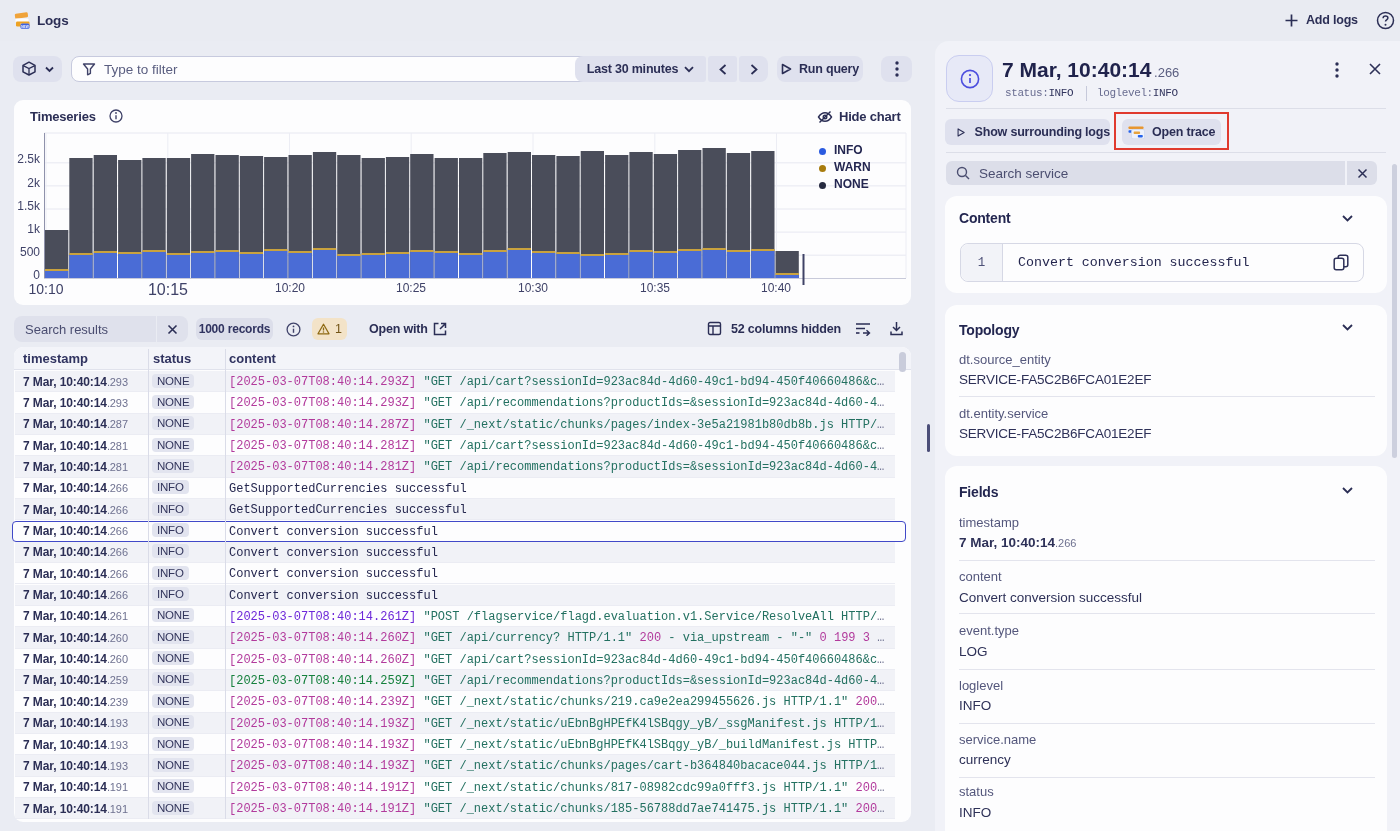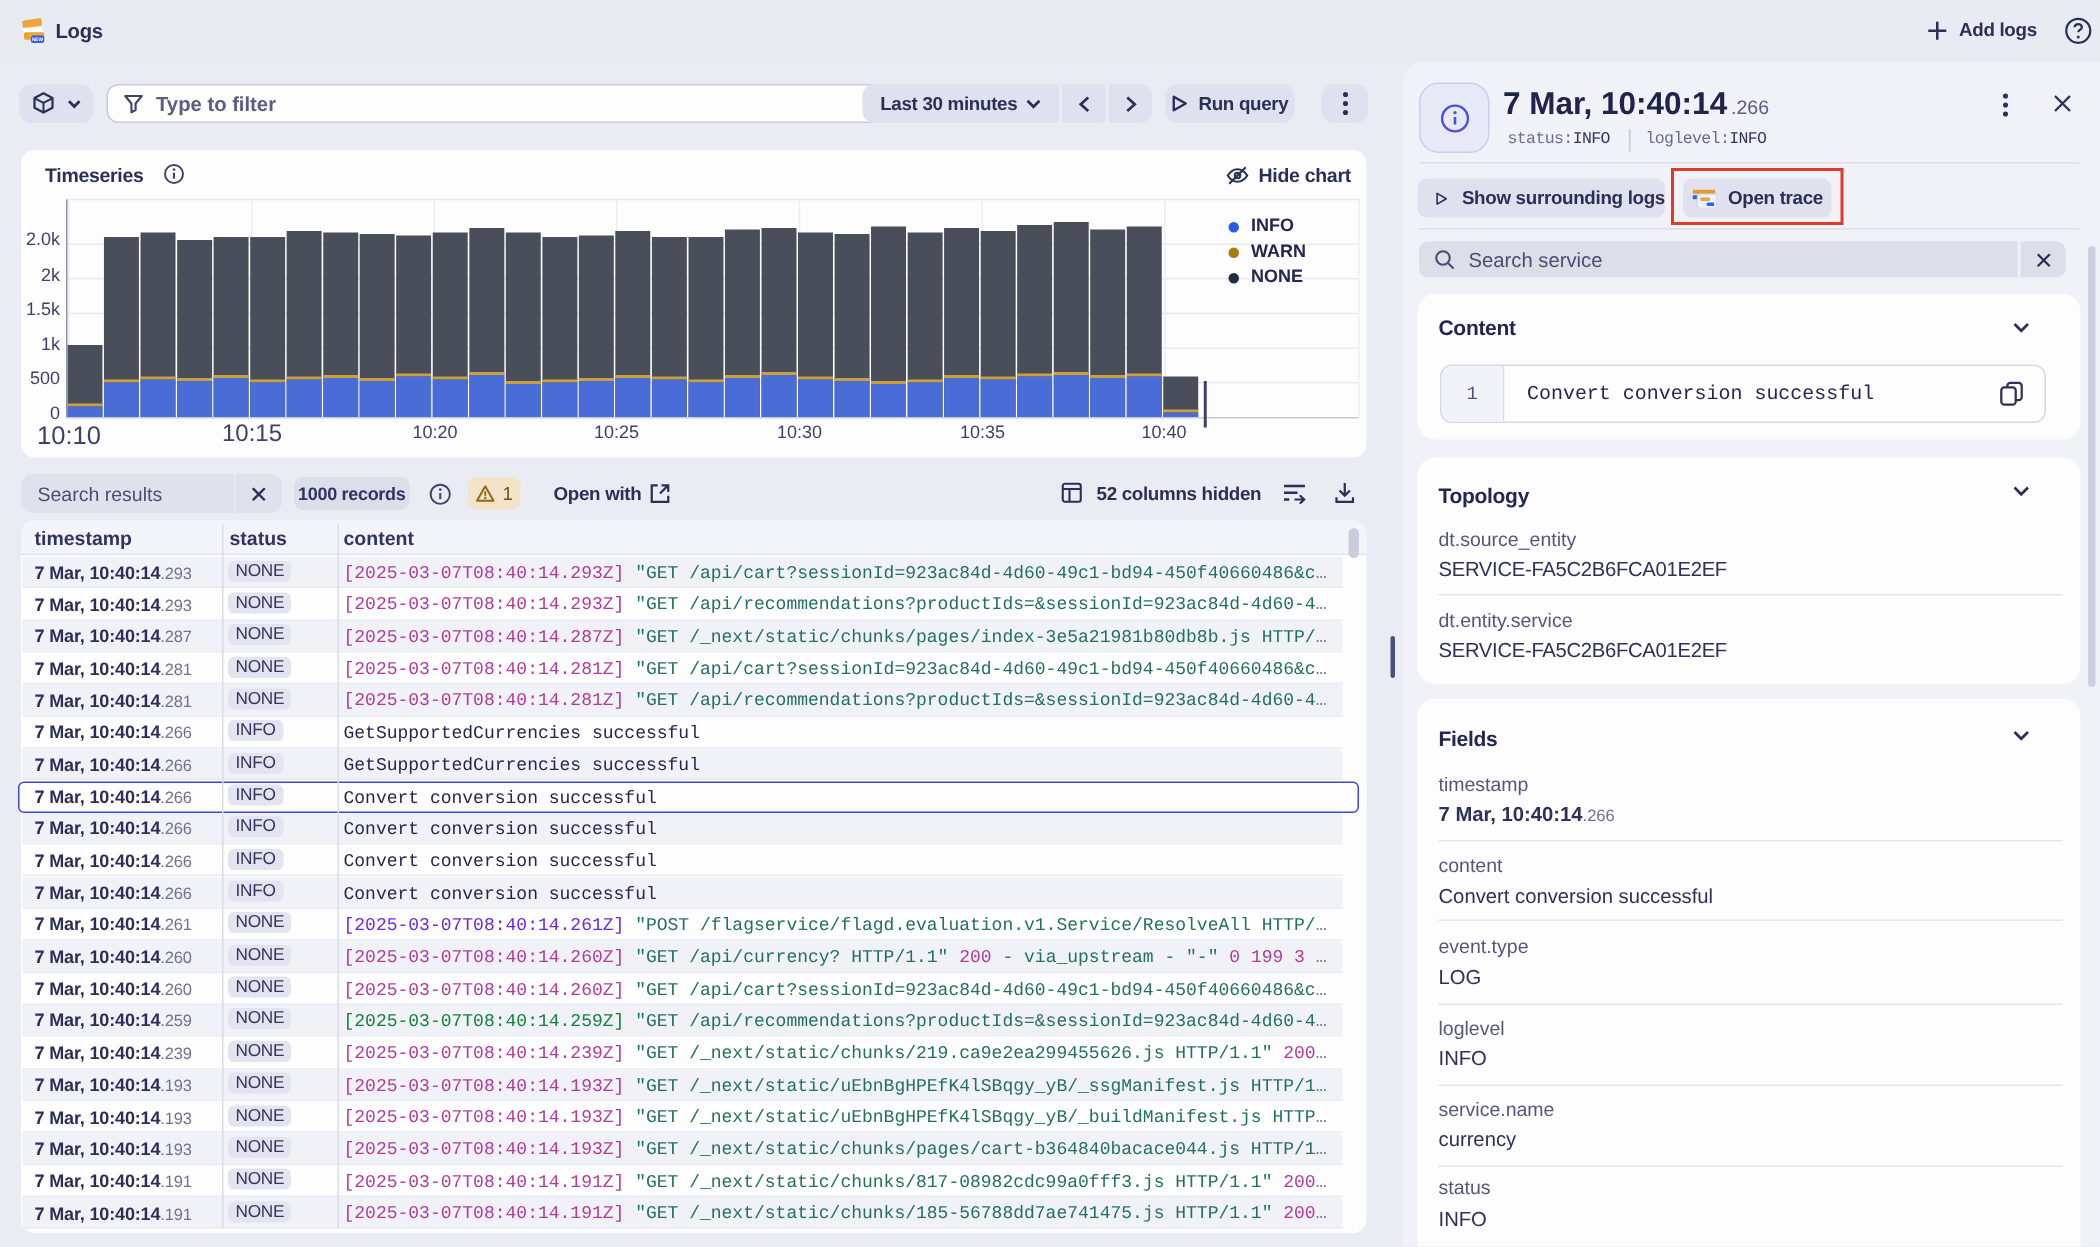--- a/index.html
+++ b/index.html
@@ -43,21 +43,21 @@
     </svg>
 </div>
 
 <div class="pill" style="left:13px;top:56px;width:49px;height:26px;">
  <svg width="34" height="16" viewBox="0 0 34 16">
   <path d="M8 1.2 14 4.4v6.4L8 14 2 10.8V4.4z" fill="none" stroke="#2b2e55" stroke-width="1.5" stroke-linejoin="round"></path>
   <path d="M2.2 4.6 8 7.6l5.8-3M8 7.6V13.8" fill="none" stroke="#2b2e55" stroke-width="1.3"></path>
   <path d="M25 6.5l3.5 3.5 3.5-3.5" fill="none" stroke="#2b2e55" stroke-width="1.8"></path>
  </svg>
 </div>
-<div class="abs" style="left:71px;top:56px;width:540px;height:26px;background:#fdfdfe;border:1px solid #c7cade;border-radius:8px;display:flex;align-items:center;font-weight:bold;">
+<div class="abs" style="left:71px;top:56px;width:540px;height:26px;background:#fdfdfe;border:1px solid #c7cade;border-radius:8px;display:flex;align-items:center;">
  <svg width="14" height="14" viewBox="0 0 14 14" style="margin-left:10px;">
       <path d="M1.5 2h11L8.4 7v4.4L5.6 12.8V7z" fill="none" stroke="#3f4268" stroke-width="1.4" stroke-linejoin="round"></path>
     </svg>
  <span style="margin-left:8px;font-size:13.5px;color:#5a5e80;">Type to filter</span>
 </div>
 <div class="pill" style="left:575px;top:56px;width:131px;height:26px;border-radius:8px 3px 3px 8px;">
  <span style="margin-right:6px;">Last 30 minutes</span>
  <svg width="10" height="7" viewBox="0 0 10 7">
       <path d="M1 1.2 5 5.2 9 1.2" class="chev"></path>
     </svg>
@@ -215,22 +215,22 @@
 <line x1="30.5" x2="30.5" y1="5" y2="150.5" stroke="#8f92ab" stroke-width="1"></line>
       <line x1="30" x2="892" y1="150.5" y2="150.5" stroke="#c8cada" stroke-width="1"></line>
       <line x1="789.5" x2="789.5" y1="126" y2="157" stroke="#3f4266" stroke-width="2"></line>
     </svg>
   </div>
 <div class="abs" style="left:0px;top:268px;width:40px;text-align:right;font-size:12px;color:#3f4268;">0</div>
 <div class="abs" style="left:0px;top:245px;width:40px;text-align:right;font-size:12px;color:#3f4268;">500</div>
 <div class="abs" style="left:0px;top:222px;width:40px;text-align:right;font-size:12px;color:#3f4268;">1k</div>
 <div class="abs" style="left:0px;top:199px;width:40px;text-align:right;font-size:12px;color:#3f4268;">1.5k</div>
 <div class="abs" style="left:0px;top:176px;width:40px;text-align:right;font-size:12px;color:#3f4268;">2k</div>
-<div class="abs" style="left:0px;top:152px;width:40px;text-align:right;font-size:12px;color:#3f4268;">2.0k</div>
-<div class="abs" style="left:24px;top:281px;width:44px;text-align:center;font-size:17px;color:#3f4268;">10:10</div>
+<div class="abs" style="left:0px;top:152px;width:40px;text-align:right;font-size:12px;color:#3f4268;">2.5k</div>
+<div class="abs" style="left:24px;top:281px;width:44px;text-align:center;font-size:14px;color:#3f4268;">10:10</div>
 <div class="abs" style="left:146px;top:281px;width:44px;text-align:center;font-size:16px;color:#3f4268;">10:15</div>
 <div class="abs" style="left:268px;top:281px;width:44px;text-align:center;font-size:12px;color:#3f4268;">10:20</div>
 <div class="abs" style="left:389px;top:281px;width:44px;text-align:center;font-size:12px;color:#3f4268;">10:25</div>
 <div class="abs" style="left:511px;top:281px;width:44px;text-align:center;font-size:12px;color:#3f4268;">10:30</div>
 <div class="abs" style="left:633px;top:281px;width:44px;text-align:center;font-size:12px;color:#3f4268;">10:35</div>
 <div class="abs" style="left:754px;top:281px;width:44px;text-align:center;font-size:12px;color:#3f4268;">10:40</div>
 <div class="abs" style="left:819px;top:148px;width:7px;height:7px;border-radius:50%;background:#2b5be0;"></div>
 <div class="abs" style="left:834px;top:143px;font-size:12px;font-weight:bold;color:#232650;">INFO</div>
 <div class="abs" style="left:819px;top:165px;width:7px;height:7px;border-radius:50%;background:#a87c0e;"></div>
 <div class="abs" style="left:834px;top:160px;font-size:12px;font-weight:bold;color:#232650;">WARN</div>

